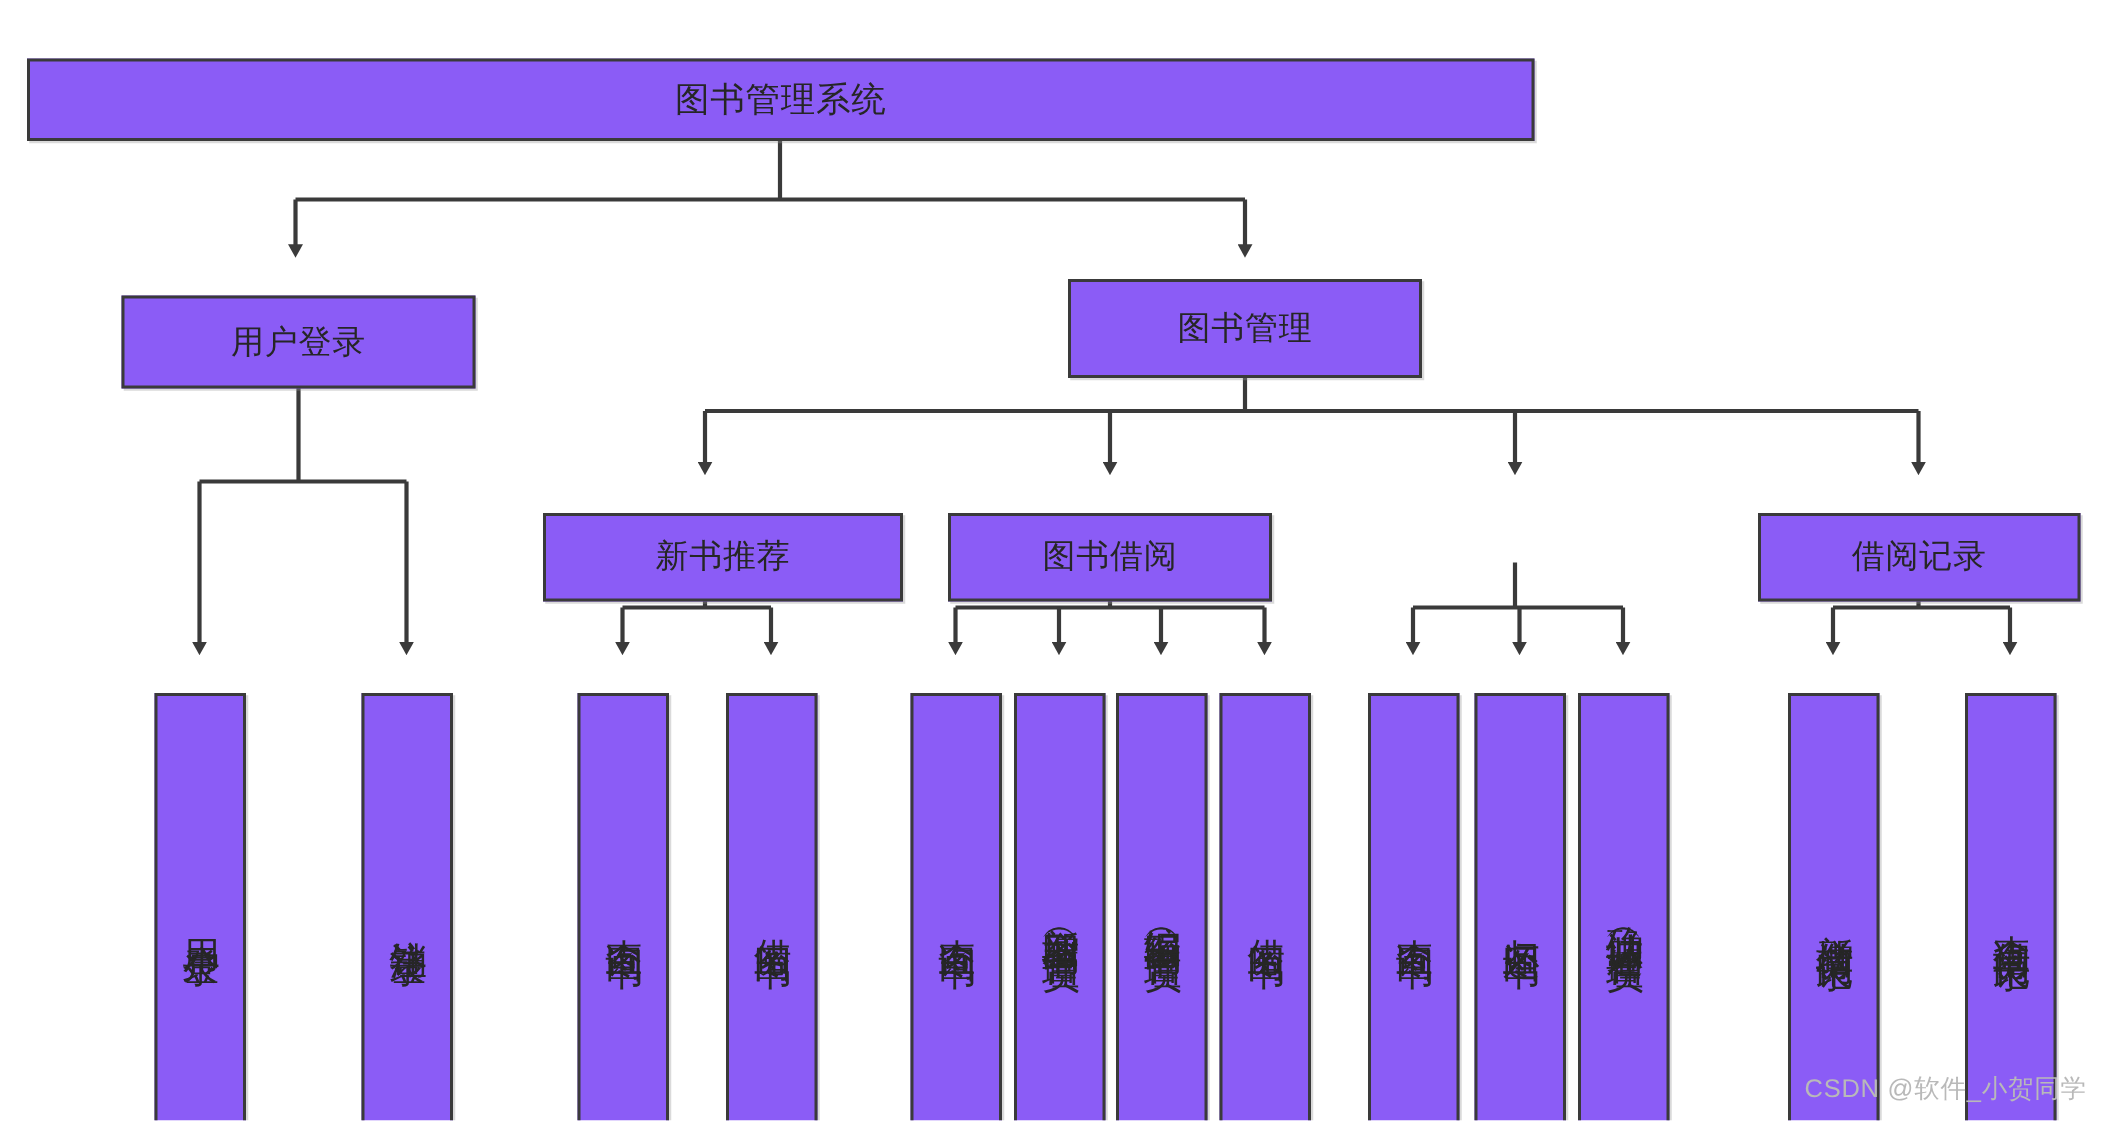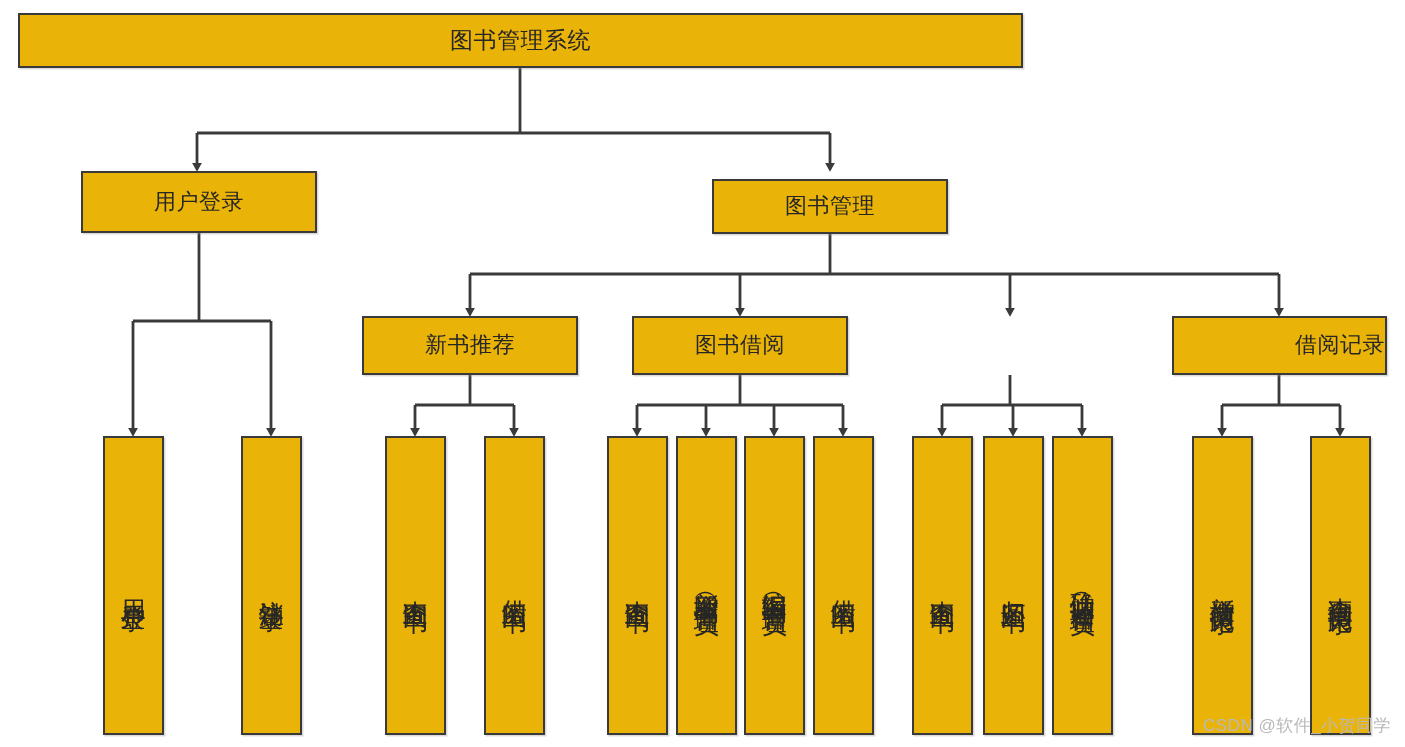--- a/index.html
+++ b/index.html
@@ -20,26 +20,27 @@
   svg.lines {
     position: absolute;
     left: 0;
     top: 0;
     width: 1405px;
     height: 747px;
   }
   .node {
     position: absolute;
     box-sizing: border-box;
-    background: #eab308;
+    background: #8b5cf6;
     border: 2.5px solid #3a3a3a;
     display: flex;
     align-items: center;
     justify-content: center;
     box-shadow: 1.5px 1.5px 0 rgba(150,150,150,0.35);
+    margin-top: 26px;
   }
   .node .label {
     color: #262626;
     letter-spacing: 0.5px;
     line-height: 1.22;
     text-align: center;
     white-space: nowrap;
   }
   .node.horiz .label {
     font-size: 22px;
@@ -127,31 +128,31 @@
     </g>
   </svg>
 
   <div class="node root horiz" style="left:18px; top:13px; width:1005px; height:55px;">
     <span class="label">图书管理系统</span>
   </div>
 
   <div class="node horiz" style="left:81px; top:171px; width:236px; height:62px;">
     <span class="label">用户登录</span>
   </div>
-  <div class="node horiz" style="left:712px; top:179px; width:236px; height:55px;">
+  <div class="node horiz" style="left:712px; top:160px; width:236px; height:66px;">
     <span class="label">图书管理</span>
   </div>
 
-  <div class="node horiz" style="left:362px; top:316px; width:216px; height:59px;">
+  <div class="node horiz" style="left:362px; top:316px; width:240px; height:59px;">
     <span class="label">新书推荐</span>
   </div>
   <div class="node horiz" style="left:632px; top:316px; width:216px; height:59px;">
     <span class="label">图书借阅</span>
   </div>
-  <div class="node horiz" style="left:1172px; top:316px; width:215px; height:59px;justify-content:flex-end;">
+  <div class="node horiz" style="left:1172px; top:316px; width:215px; height:59px;">
     <span class="label">借阅记录</span>
   </div>
 
   <div class="node vert" style="left:103px; top:436px; width:61px; height:299px;">
     <span class="label">用户登录</span>
   </div>
   <div class="node vert" style="left:241px; top:436px; width:61px; height:299px;">
     <span class="label">注销登录</span>
   </div>
   <div class="node vert" style="left:385px; top:436px; width:61px; height:299px;">

